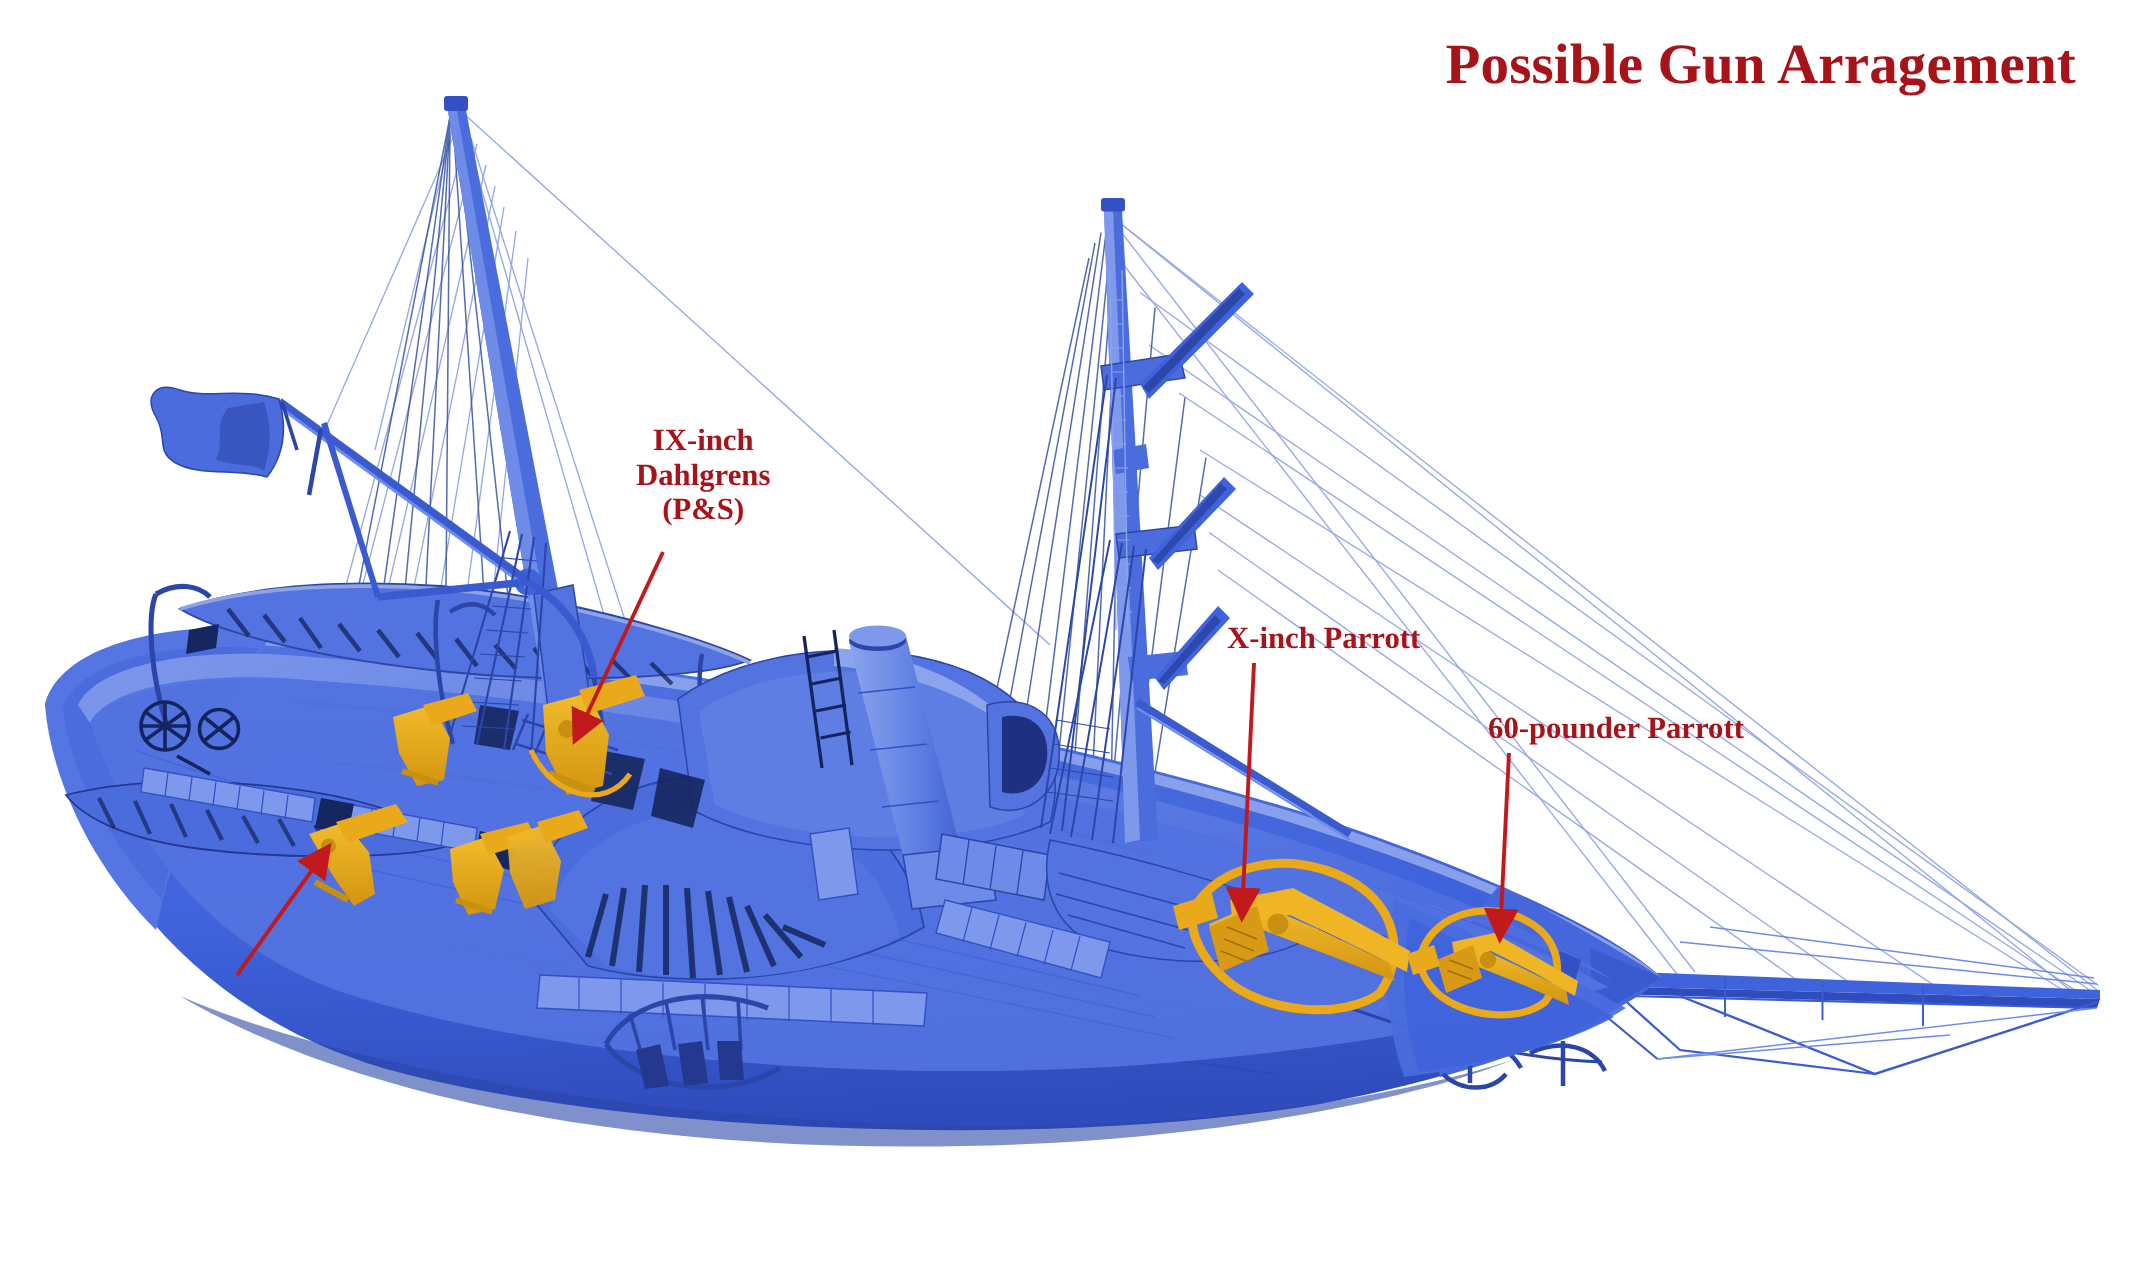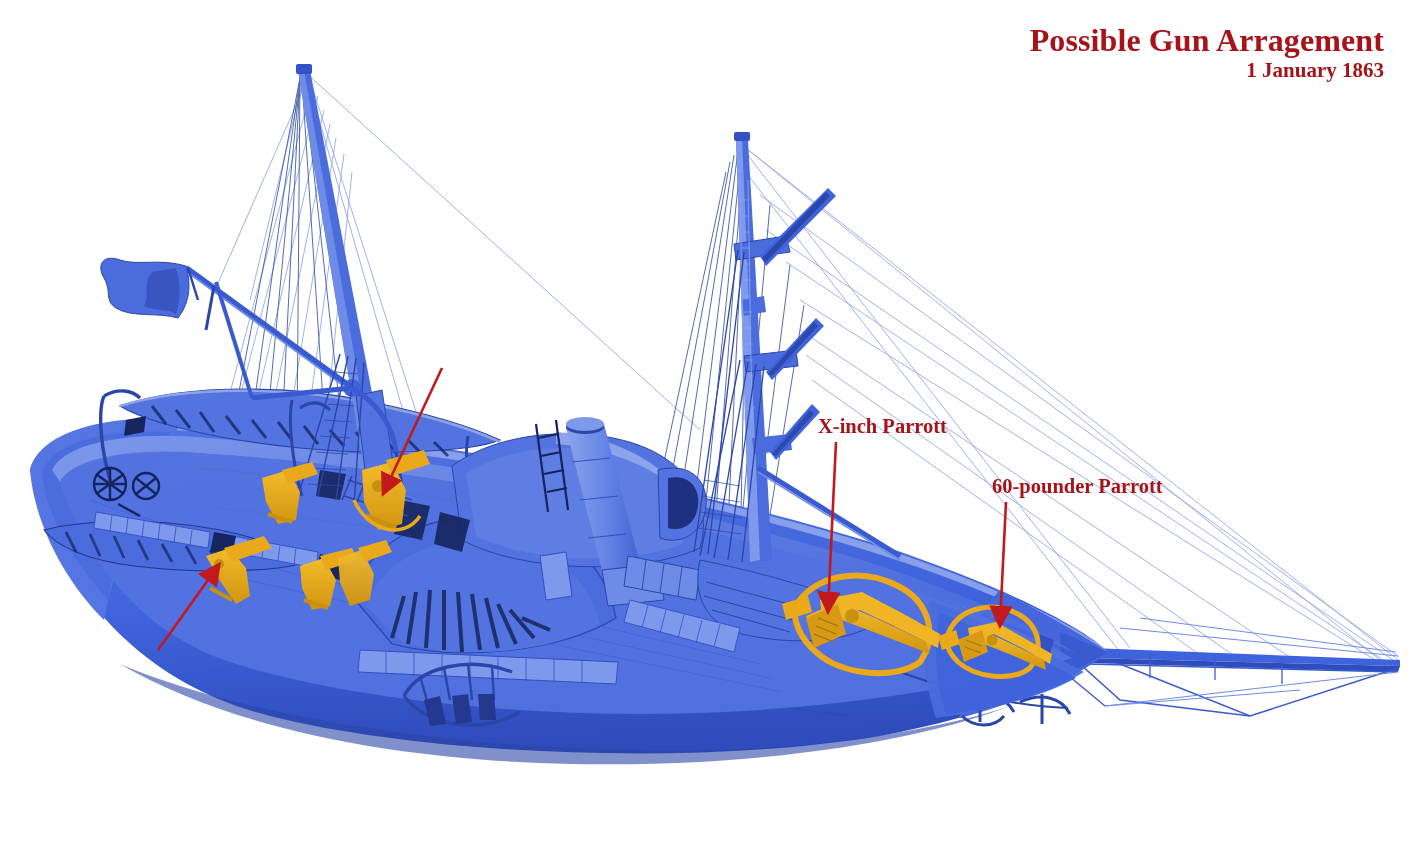--- a/index.html
+++ b/index.html
@@ -4,21 +4,21 @@
 <title>Possible Gun Arragement — USS Harriet Lane</title>
 <style>
   html,body{margin:0;padding:0;background:#ffffff;}
   body{width:1426px;height:842px;position:relative;overflow:hidden;
        font-family:"Liberation Serif","DejaVu Serif",serif;}
   #stage{position:absolute;inset:0;width:1426px;height:842px;background:#fff;}
   #ship-svg{position:absolute;left:0;top:0;width:1426px;height:842px;}
 
   .title-block{position:absolute;right:42px;top:22px;text-align:right;
        color:#A81319;line-height:1.14;}
-  .title-main{font-size:32px;font-weight:bold;letter-spacing:.1px;display:block;}
+  .title-main{font-size:38px;font-weight:bold;letter-spacing:.1px;display:block;}
   .title-sub{font-size:21px;font-weight:bold;display:block;margin-top:2px;}
   .title-sub .ital{font-style:italic;}
   .title-date{font-size:21px;font-weight:bold;display:block;margin-top:1px;}
 
   .callout{position:absolute;color:#A81319;font-weight:bold;font-size:20.5px;
        line-height:1.13;white-space:pre-line;}
   .ca-dahlgren9{left:424px;top:283px;text-align:center;}
   .ca-dahlgren10{left:818px;top:415px;text-align:left;}
   .ca-parrott{left:992px;top:475px;text-align:left;}
   .ca-howitzer{left:18px;top:650px;text-align:center;}
@@ -592,19 +592,21 @@
     <g stroke="#C2191C" stroke-width="2.6" fill="none">
       <path d="M442 368 L384 492" marker-end="url(#arrowRed)"></path>
       <path d="M836 442 L828 610" marker-end="url(#arrowRed)"></path>
       <path d="M1006 502 L1000 624" marker-end="url(#arrowRed)"></path>
       <path d="M158 650 L218 566" marker-end="url(#arrowRed)"></path>
     </g>
   </svg>
 
   <div class="title-block">
     <span class="title-main">Possible Gun Arragement</span>
-    <span class="title-date">1 January 1863</span>
   </div>
 
+  <div class="callout ca-dahlgren9">IX-inch
+Dahlgrens
+(P&amp;S)</div>
   <div class="callout ca-dahlgren10">X-inch Parrott</div>
   <div class="callout ca-parrott">60-pounder Parrott</div>
 
 </div>
 
 </body></html>

